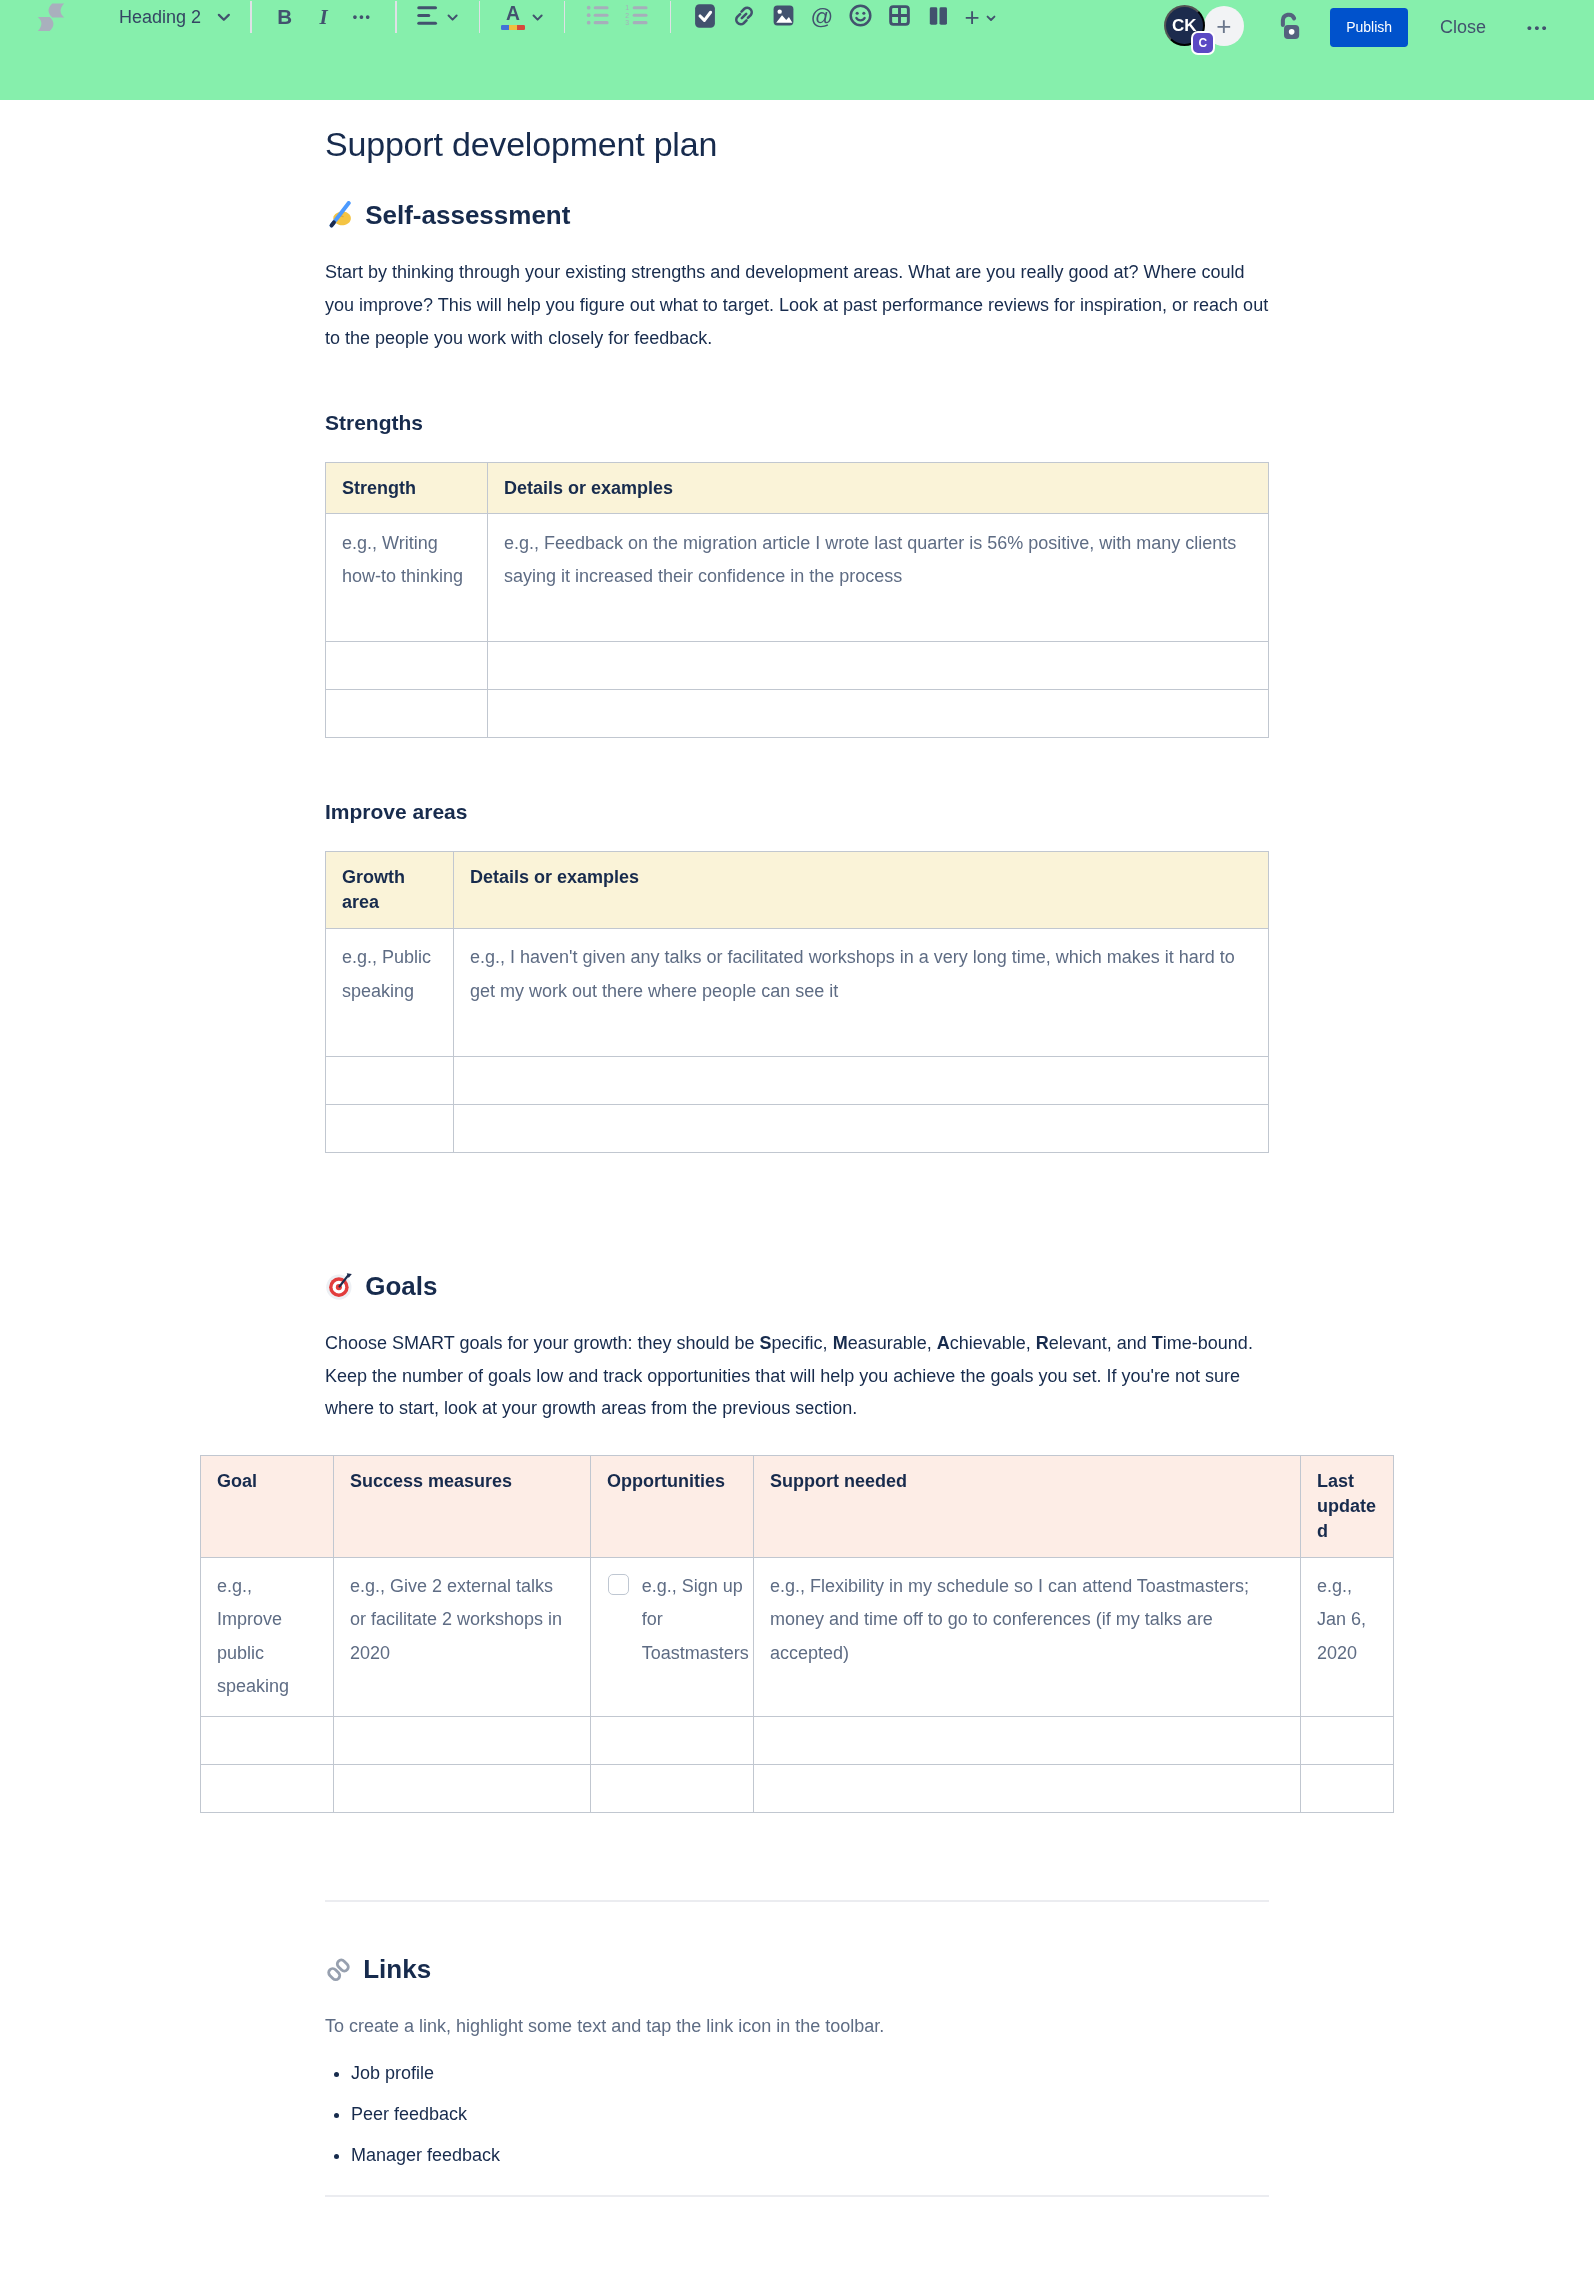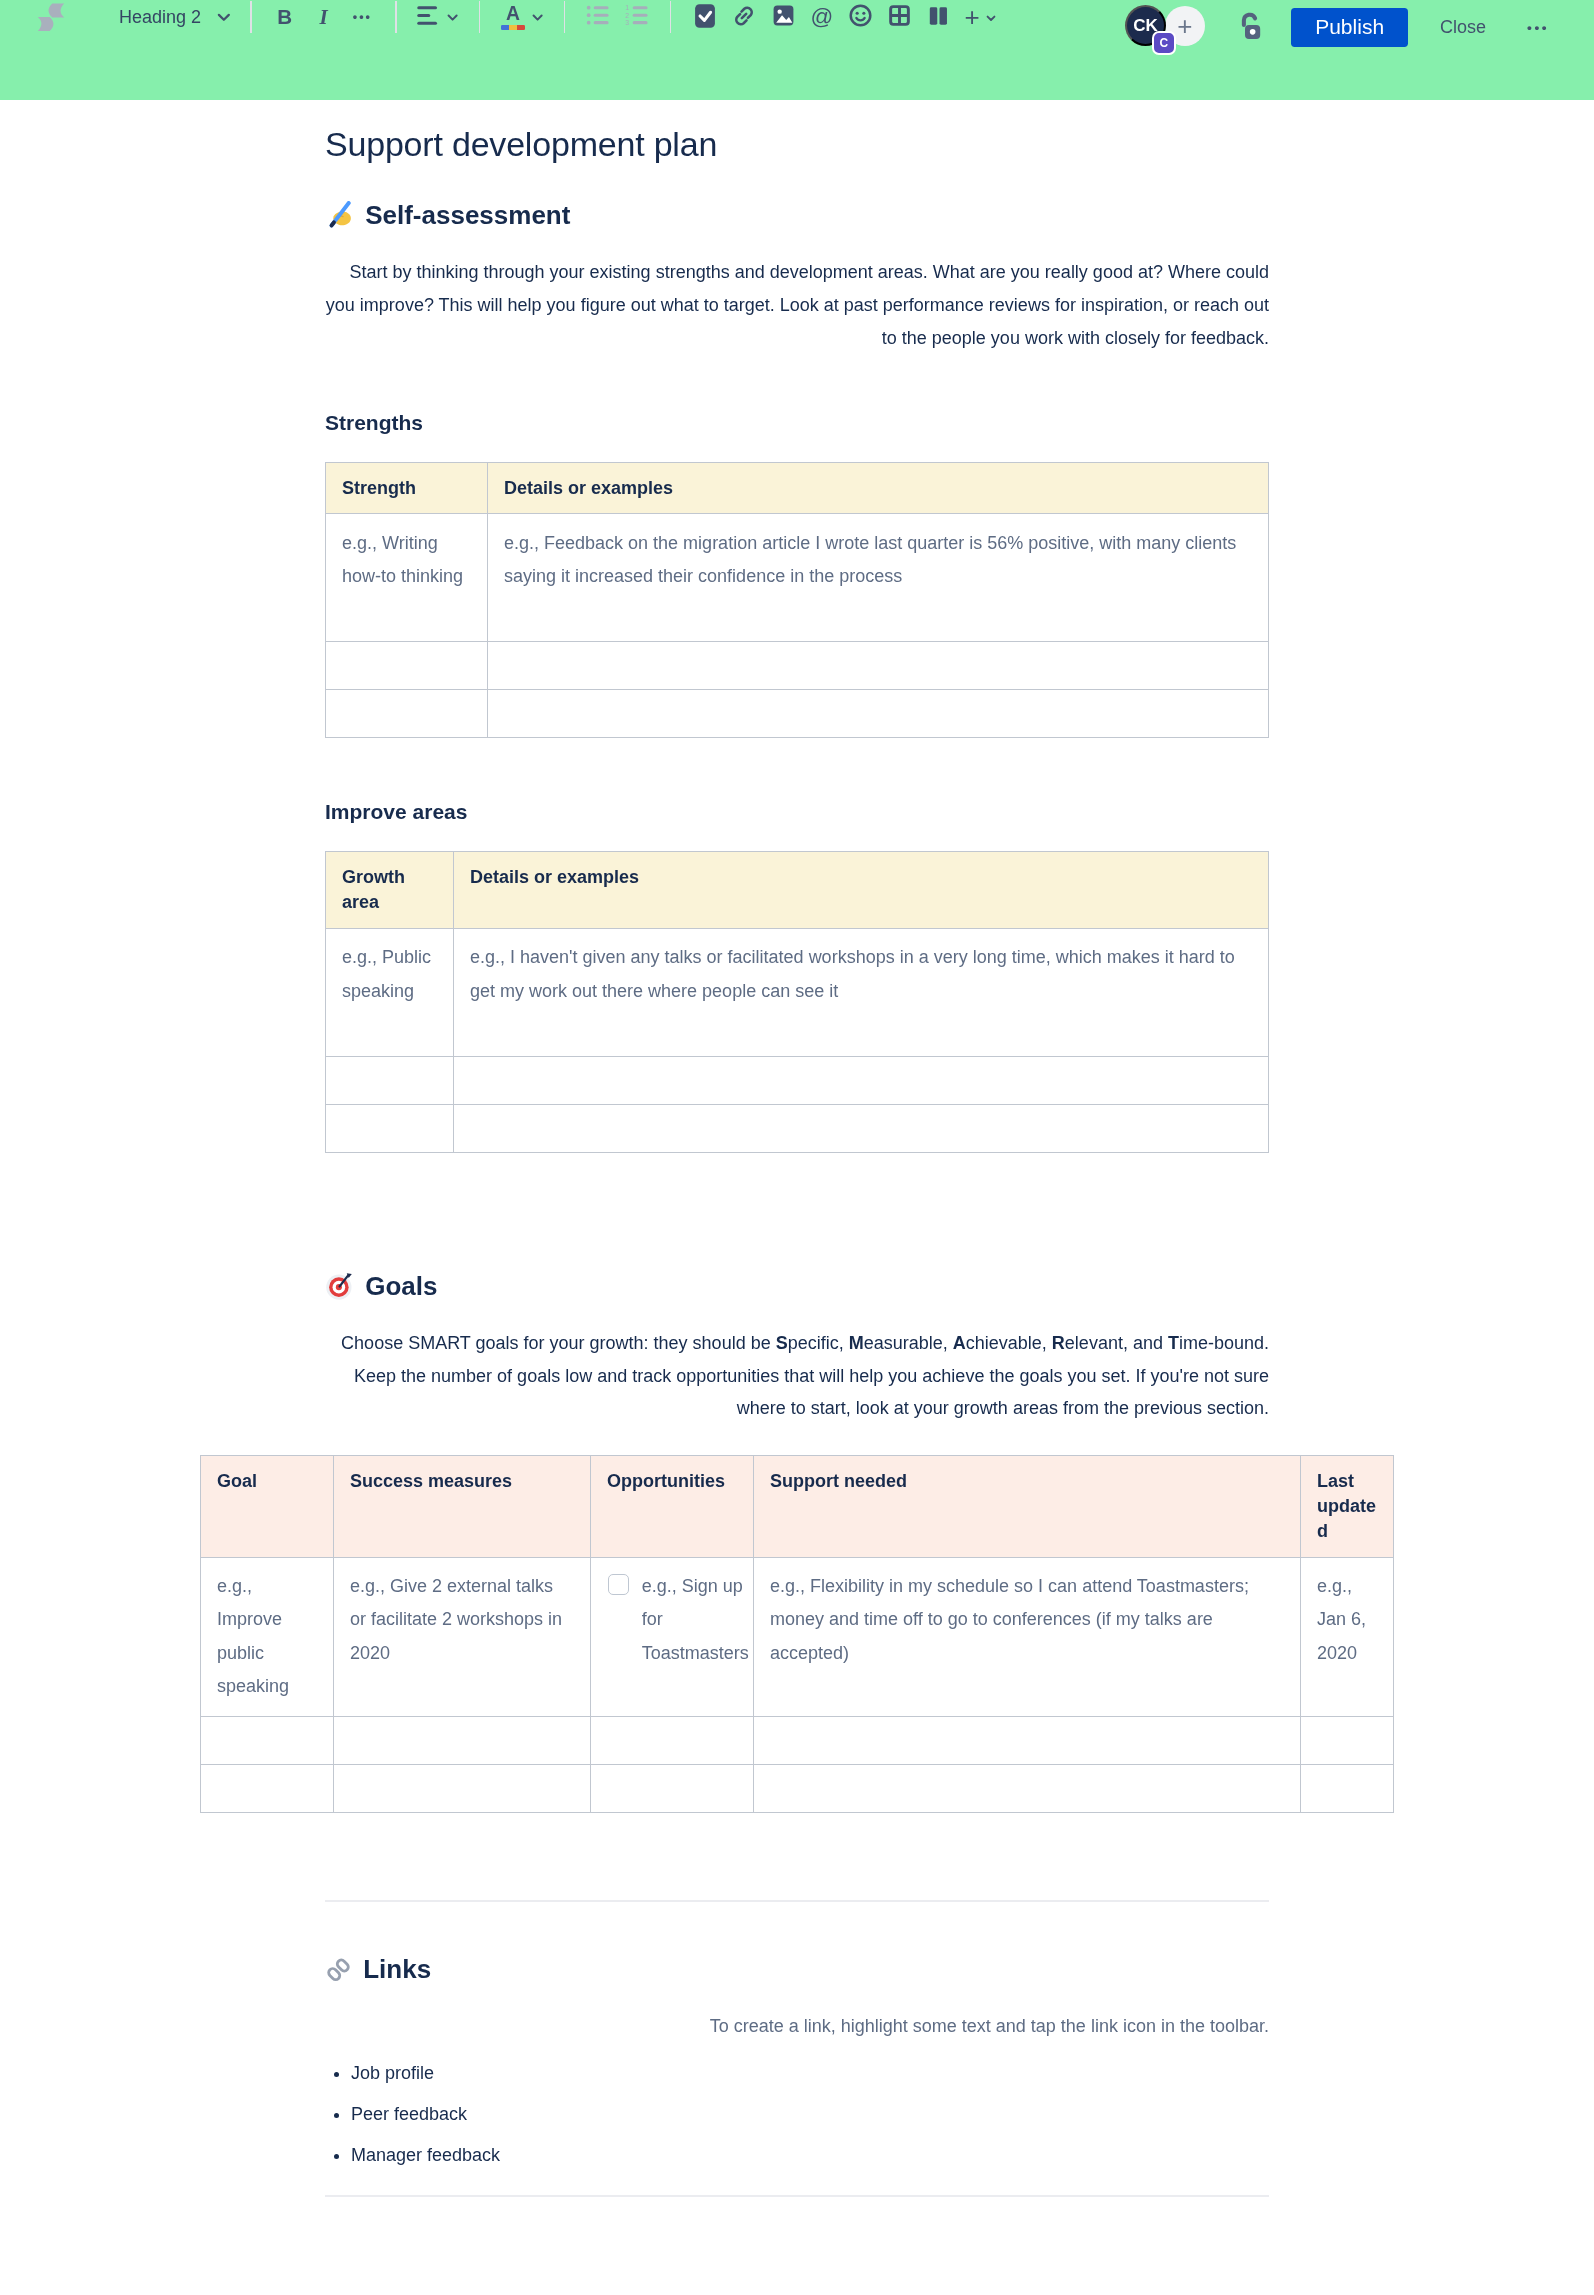--- a/index.html
+++ b/index.html
@@ -33,34 +33,34 @@
   .plus-avatar { position:absolute; left:40px; top:6.2px; width:40px; height:40px; border-radius:50%;
                  background:#F2F3F5; display:flex; align-items:center; justify-content:center;
                  color:#6B778C; font-size:26px; font-weight:300; border:none; cursor:pointer; }
   .user-avatar { position:absolute; left:0; top:5px; width:41px; height:41px; border-radius:50%;
                  background:#1C2B4D; color:#fff; font-size:17px; font-weight:700;
                  display:flex; align-items:center; justify-content:center; cursor:pointer; }
   .avatar-badge { position:absolute; left:27px; top:31px; width:24px; height:24px; border-radius:6.9px;
                   background:#5B4AC4; border:2.5px solid #fff; color:#fff; font-size:12px; font-weight:700;
                   display:flex; align-items:center; justify-content:center; }
   .lock-btn { margin:0 22.4px 0 2.5px; background:none; border:none; cursor:pointer; display:flex; }
-  .publish-btn { height:39px; padding:0 24px; background:#0052CC; color:#fff; font-size:21px;
+  .publish-btn { height:39px; padding:0 16px; background:#0052CC; color:#fff; font-size:14px;
                  border:none; border-radius:3.7px; display:flex; align-items:center; cursor:pointer;
                  font-family:"Liberation Sans", sans-serif; }
   .close-btn { margin-left:26px; font-size:18px; color:#42526E; background:none; border:none; cursor:pointer; }
   .overflow-btn { margin-left:29px; font-size:13.7px; letter-spacing:2.5px; font-weight:700; color:#42526E;
                   background:none; border:none; cursor:pointer; }
 
   
   .content { width:944px; margin-left:325px; }
   .page-title { font-size:34px; font-weight:500; color:#172B4D; margin:25px 0 0; letter-spacing:-0.2px; }
   .h2 { display:flex; align-items:center; gap:11.2px; font-size:26px; font-weight:700; color:#172B4D; margin:36px 0 0; }
   .h2 .emoji { flex:none; display:flex; }
   .h3 { font-size:21px; font-weight:700; color:#172B4D; margin:57px 0 0; }
-  .para { font-size:18px; line-height:1.82; margin:25px 0 0; color:#172B4D;text-align:right; }
+  .para { font-size:18px; line-height:1.82; margin:25px 0 0; color:#172B4D; }
   .para b { font-weight:700; }
   .muted-para { color:#5E6C84; }
 
   table.doc { border-collapse:collapse; table-layout:fixed; width:100%; margin-top:27px; }
   table.doc th, table.doc td { border:1.9px solid #C1C7D0; padding:12.5px 16px; text-align:left;
                                vertical-align:top; font-size:18px; word-wrap:break-word; }
   table.doc th { font-weight:700; color:#172B4D; line-height:1.4; }
   table.cream th { background:#FAF3D8; }
   table.pink  th { background:#FDEDE6; }
   table.doc td { color:#5E6C84; line-height:1.85; }

